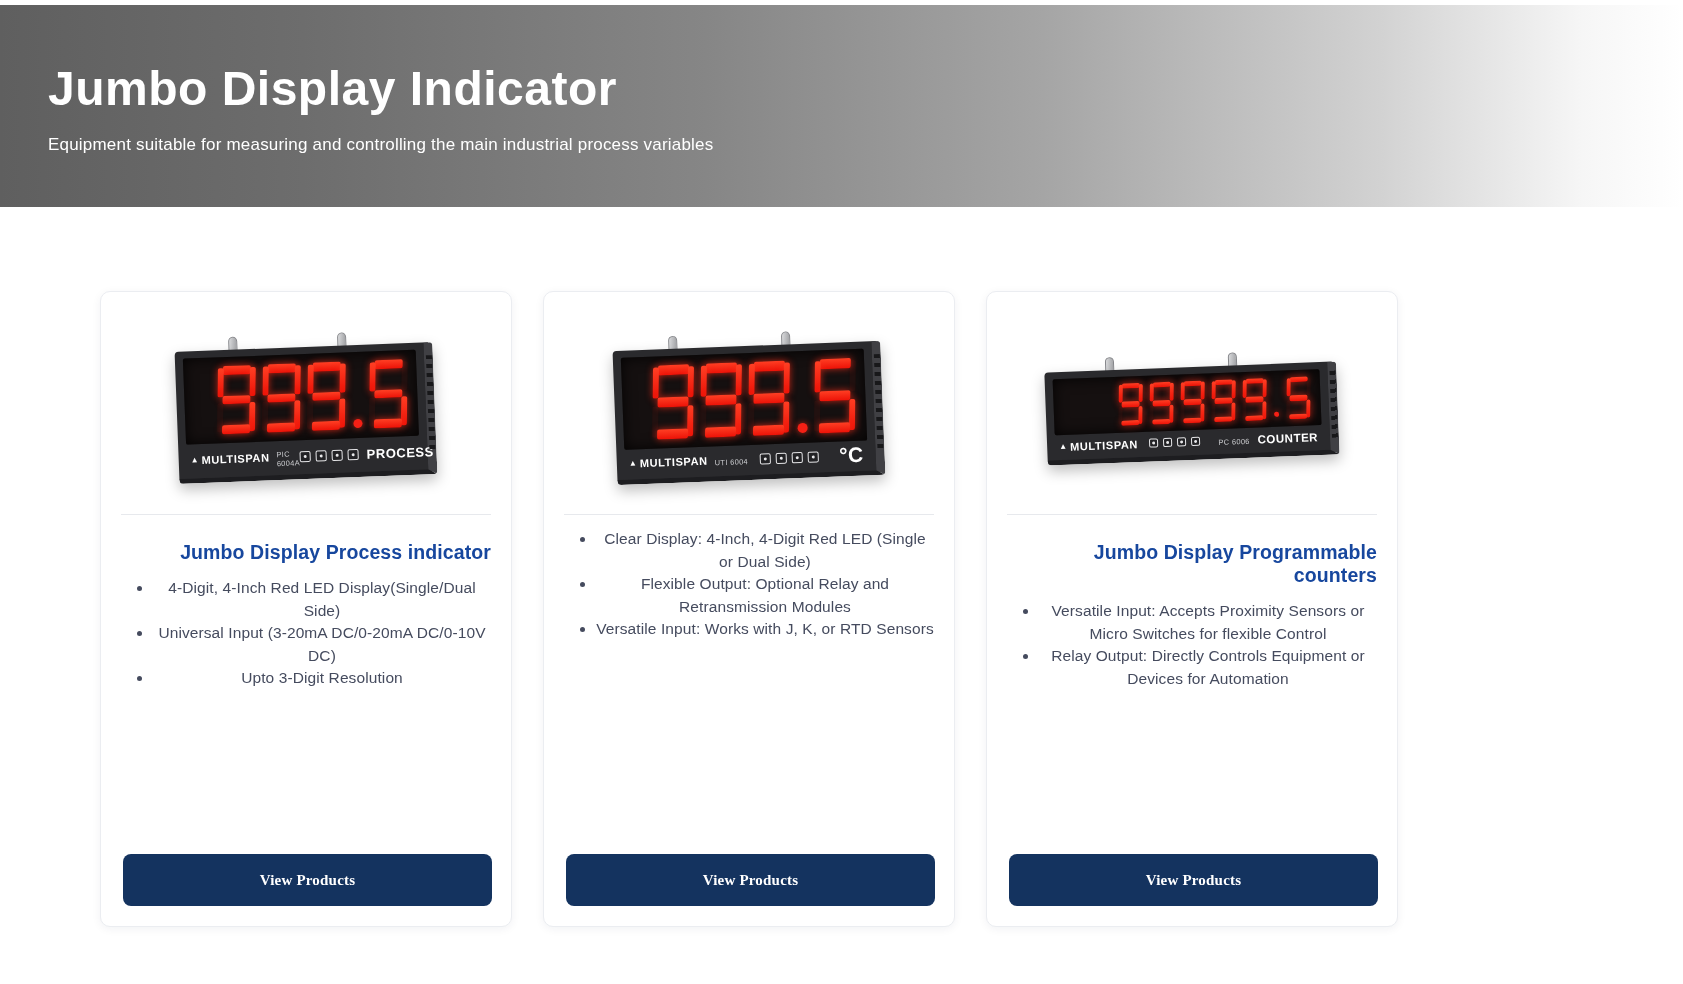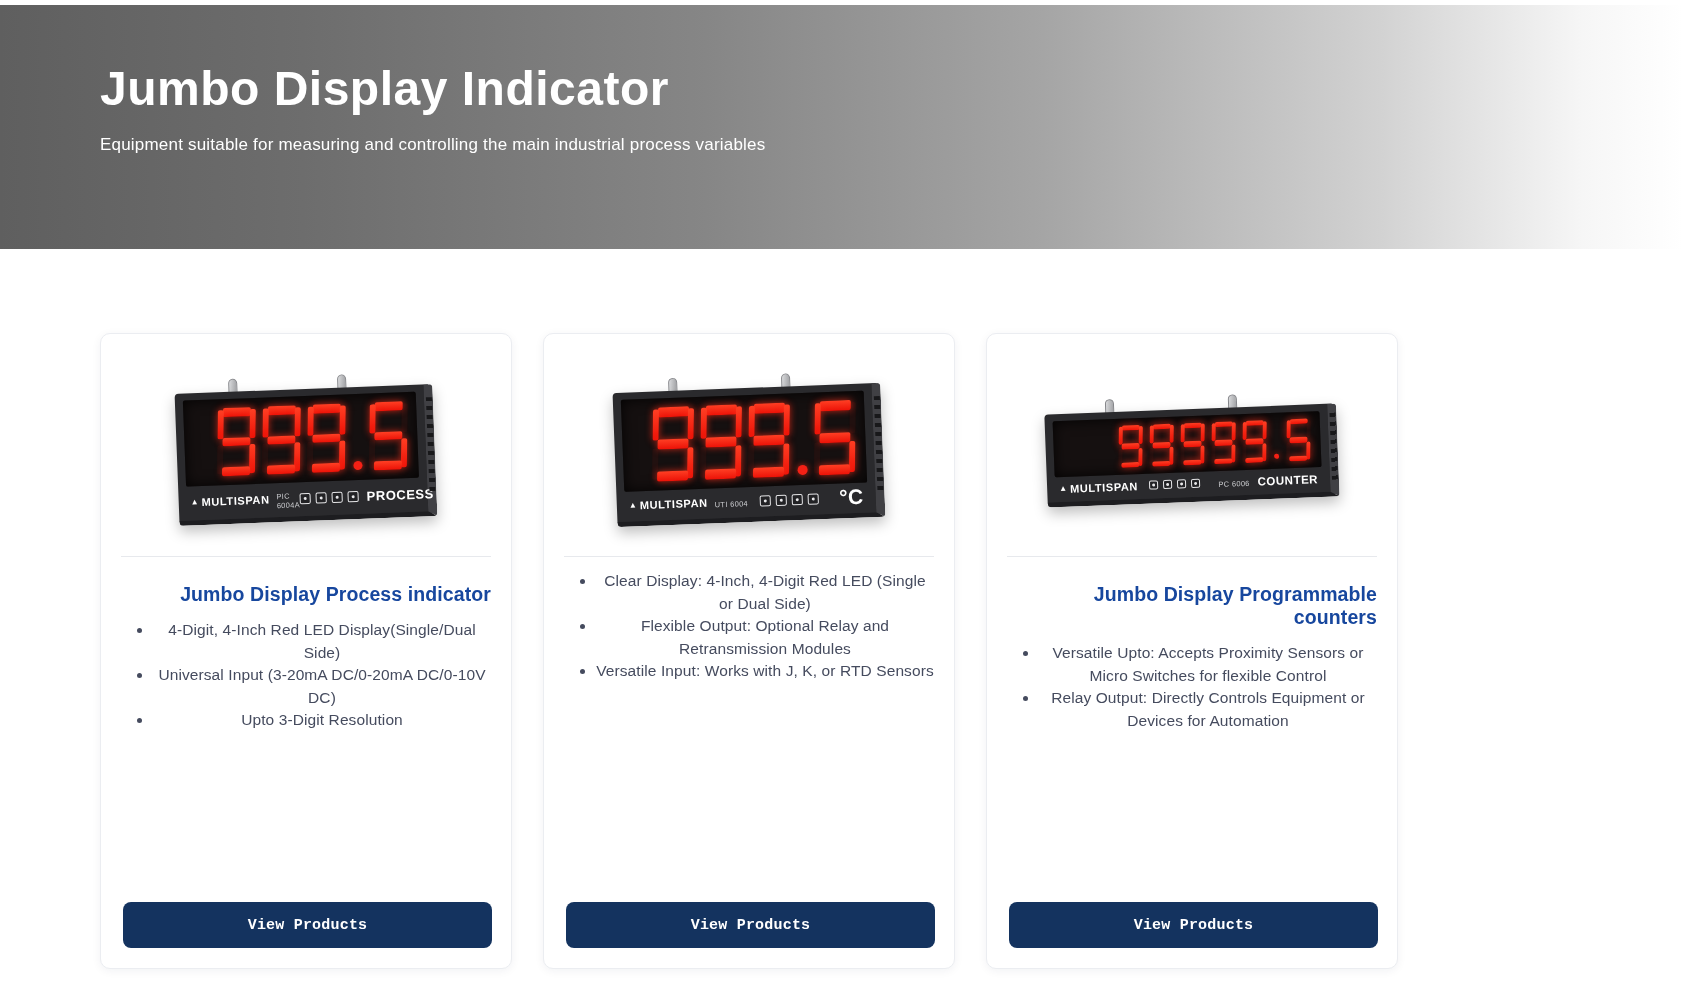--- a/index.html
+++ b/index.html
@@ -13,23 +13,23 @@
   :root {
     --title-blue: #17479e;
     --button-navy: #14335f;
     --body-text: #454b5e;
     --led-red: #f52015;
   }
   .top-strip { height: 5px; background: #ffffff; }
 
   
   .hero {
-    height: 244px;
+    height: 202px;
     background: linear-gradient(90deg, #5f5f5f 0%, #6d6d6d 18%, #868686 42%, #a5a5a5 62%, #d2d2d2 82%, #f6f6f6 94%, #ffffff 100%);
-    padding: 56px 0 0 100px;
+    padding: 56px 0 0 48px;
     color: #ffffff;
   }
   .hero h1 {
     margin: 0;
     font-size: 48px;
     line-height: 56px;
     font-weight: 700;
     letter-spacing: 0.5px;
   }
   .hero p {
@@ -88,24 +88,24 @@
     content: "";
     position: absolute;
     left: 2px; top: 9px;
     width: 5px; height: 5px;
     border-radius: 50%;
     background: var(--body-text);
   }
   .view-btn {
     position: absolute;
     left: 22px; right: 19px; bottom: 20px;
-    height: 46px;
+    height: 52px;
     background: var(--button-navy);
     color: #ffffff;
-    font-family: Liberation Mono, monospace;
+    font-family: Liberation Serif, serif;
     font-size: 15px;
     font-weight: 700;
     letter-spacing: 0.2px;
     border: none;
     border-radius: 8px;
     cursor: pointer;
   }
 
   
   .device-wrap {
@@ -435,18 +435,18 @@
               </span>
             <span class="device-label small" style="order: 5;">COUNTER</span>
           </div>
           <div class="vents"></div>
         </div>
       </div>
     </div>
     <hr class="divider">
     <h3 class="card-title">Jumbo Display Programmable counters</h3>
     <ul class="features">
-        <li>Versatile Upto: Accepts Proximity Sensors or Micro Switches for flexible Control</li>
+        <li>Versatile Input: Accepts Proximity Sensors or Micro Switches for flexible Control</li>
         <li>Relay Output: Directly Controls Equipment or Devices for Automation</li>
       </ul>
     <button class="view-btn">View Products</button>
   </article>
 </main>
 
 </body></html>

